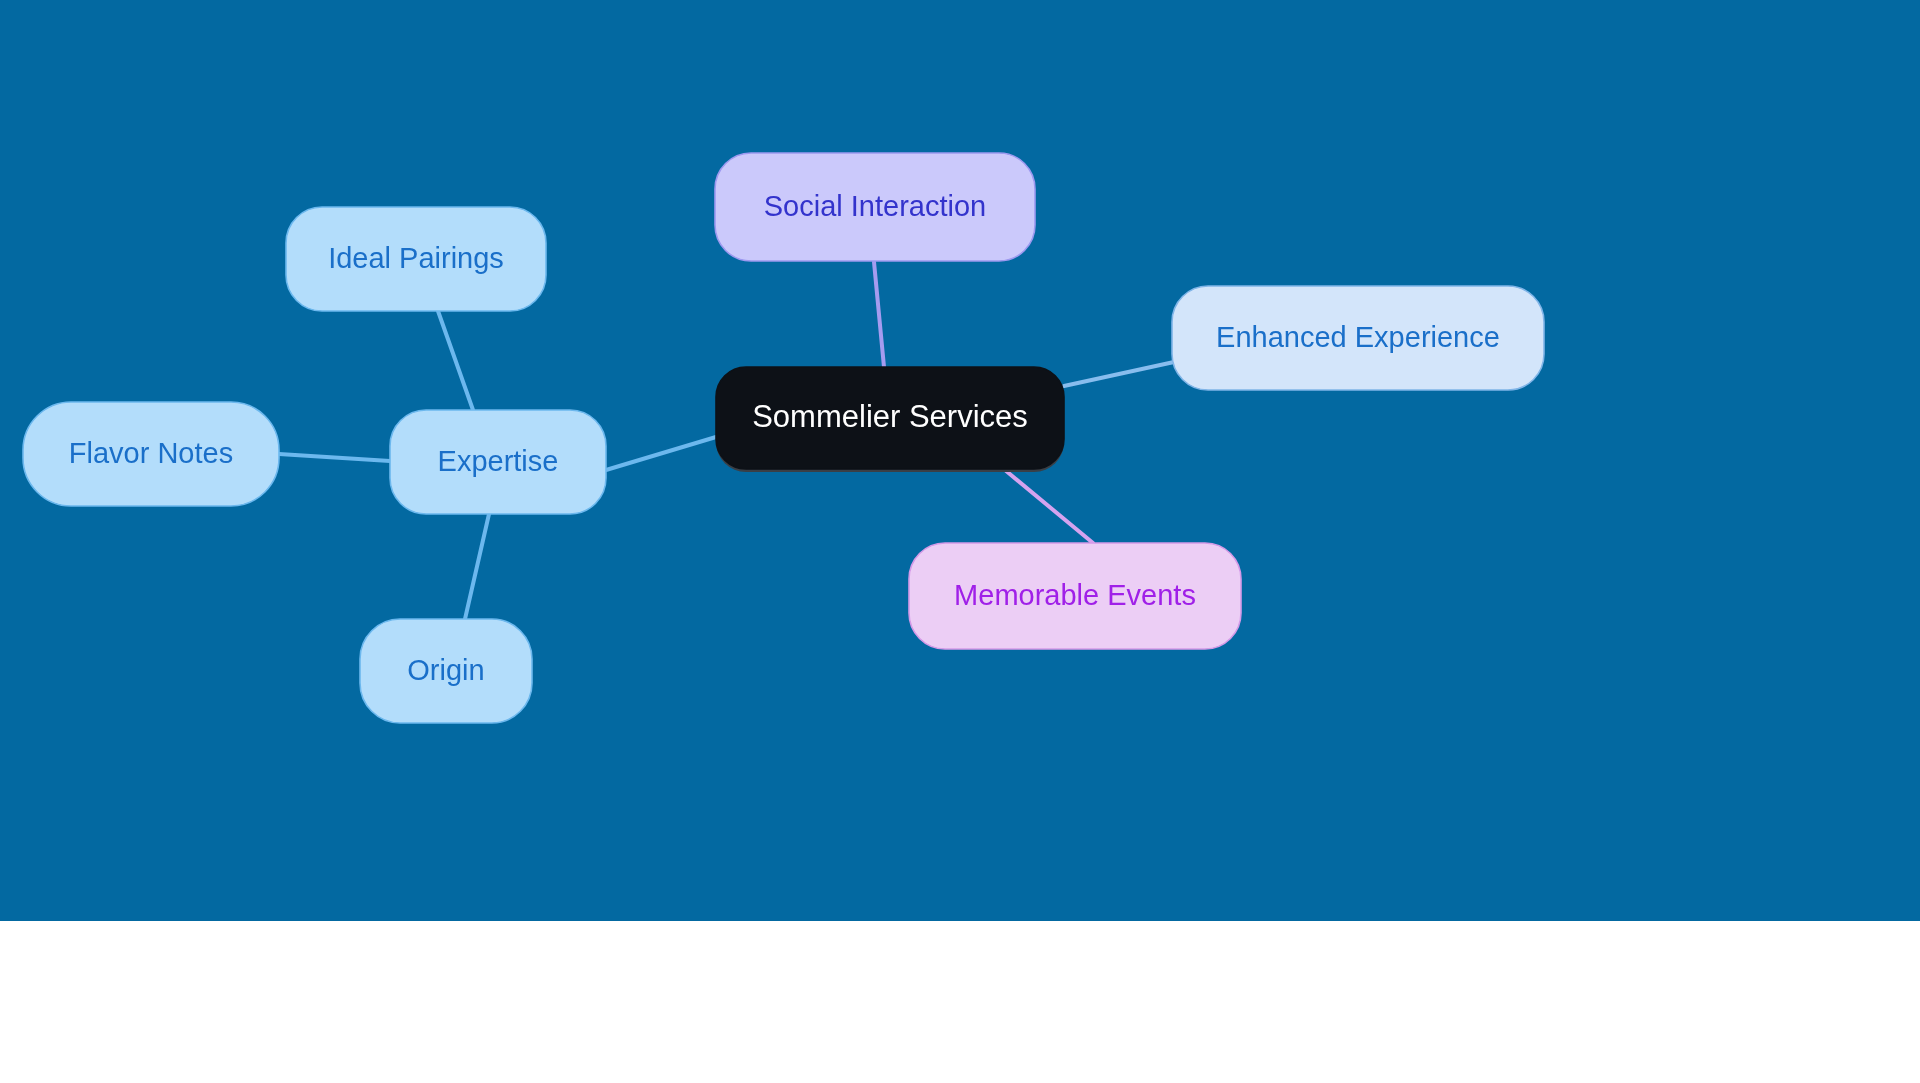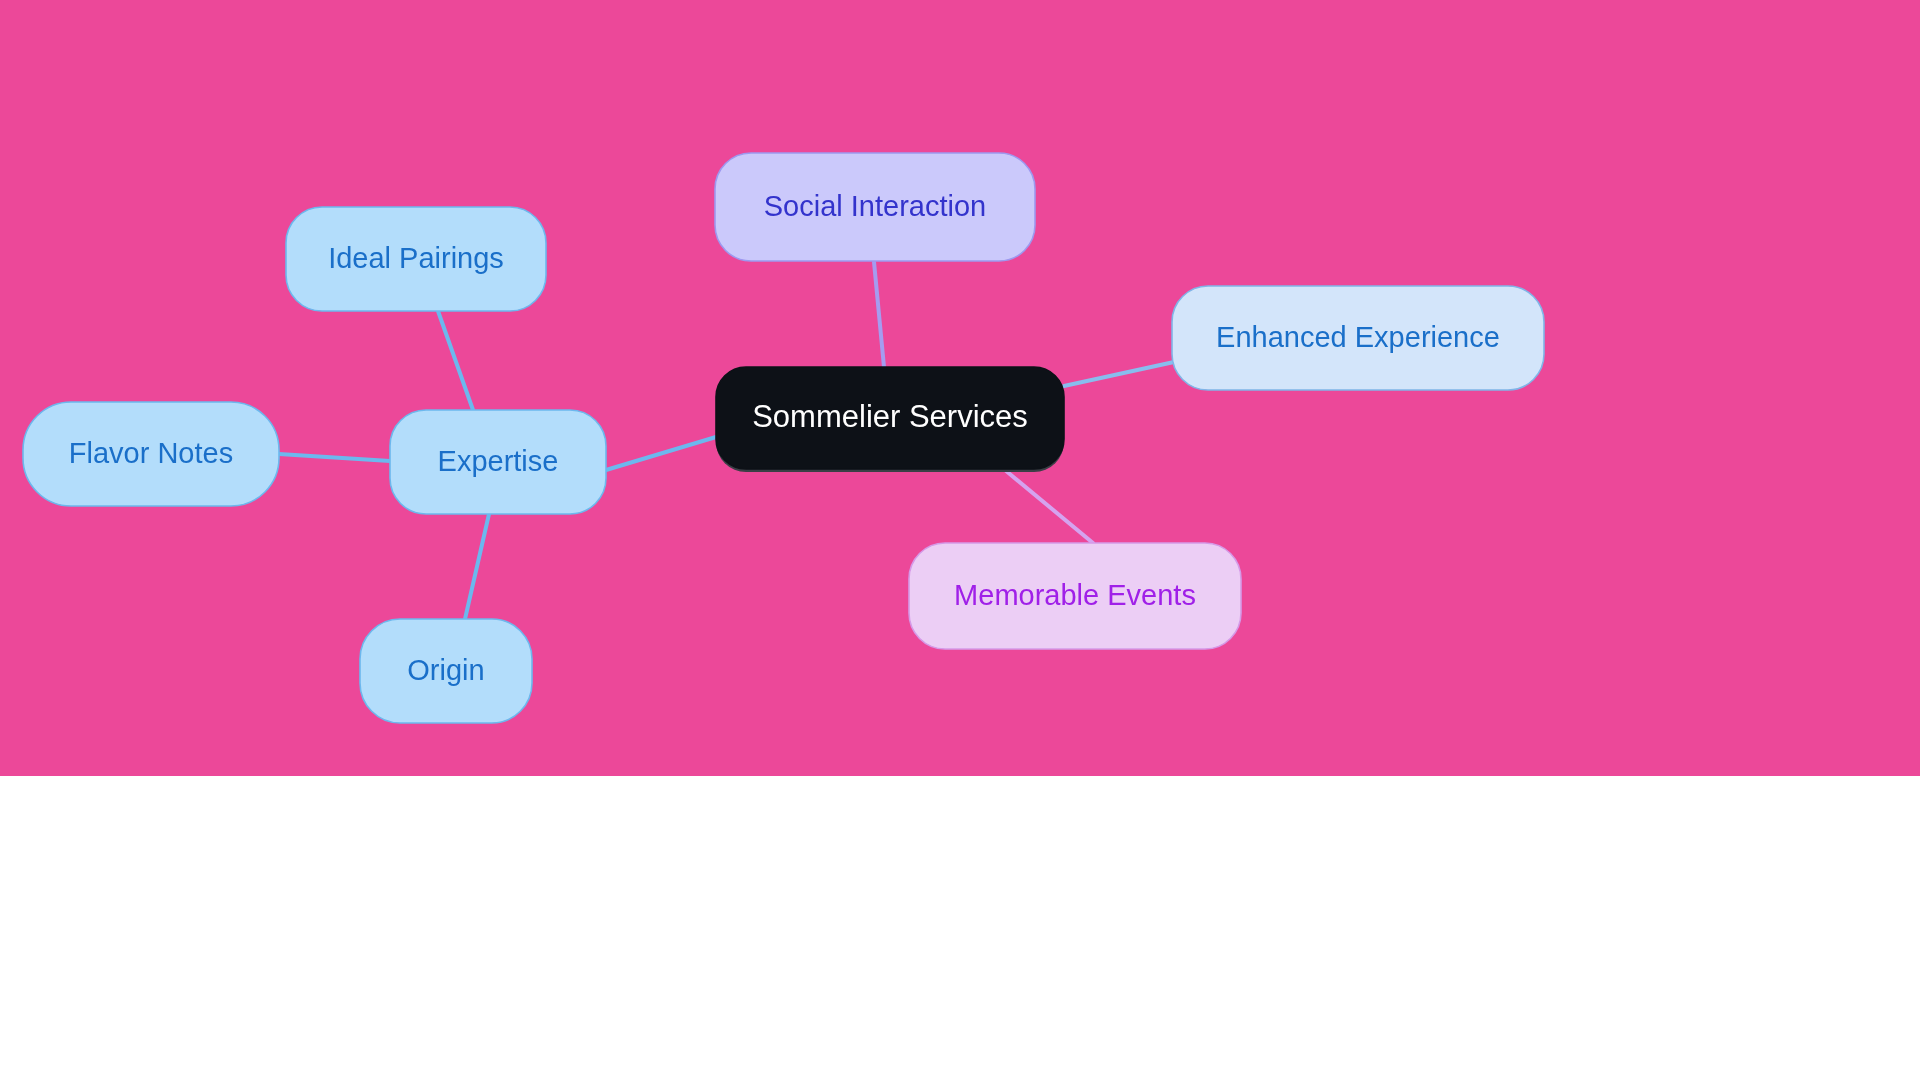--- a/index.html
+++ b/index.html
@@ -9,22 +9,22 @@
   }
   body {
     width: 1920px;
     height: 1083px;
     overflow: hidden;
     font-family: "Liberation Sans", sans-serif;
   }
   #mindmap-canvas {
     position: relative;
     width: 1920px;
-    height: 776px;
-    background: #ec4899;
+    height: 921px;
+    background: #0369a1;
   }
   svg.layer {
     position: absolute;
     top: 0;
     left: 0;
     width: 1920px;
     height: 1083px;
     overflow: visible;
   }
   .edge-line {

